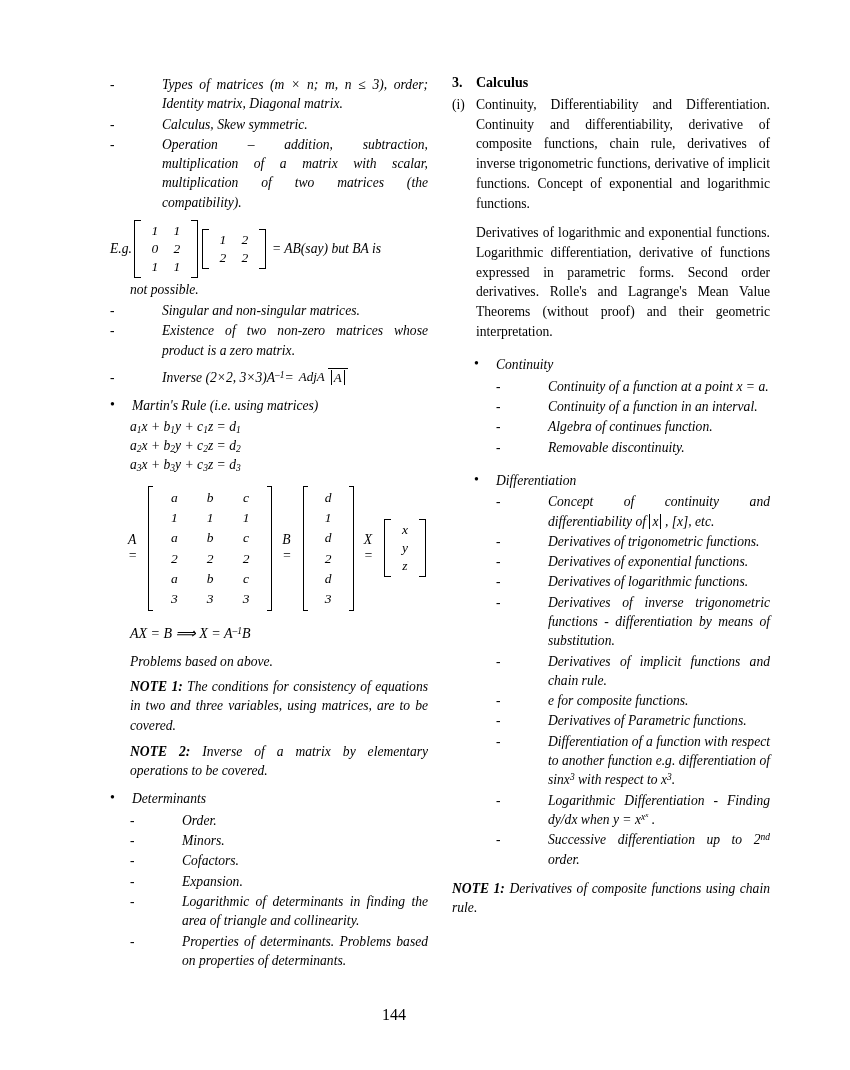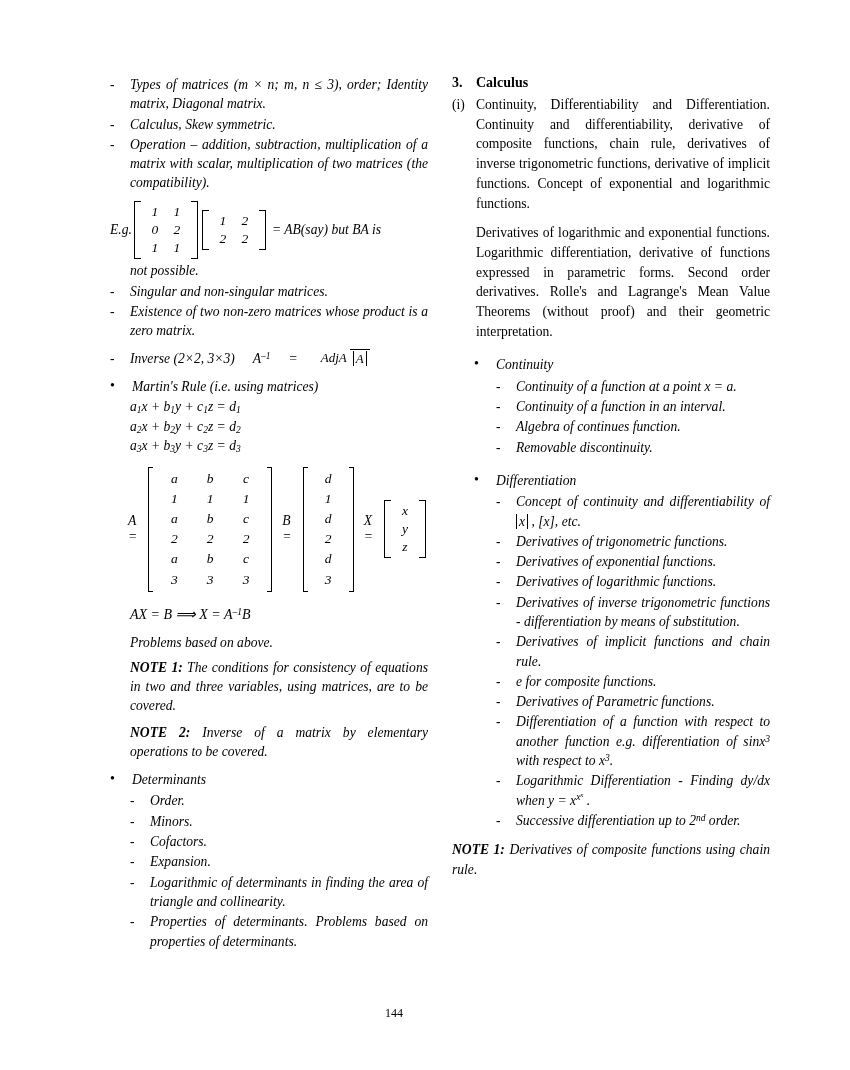--- a/index.html
+++ b/index.html
@@ -46,20 +46,21 @@
   }
   .dash-item > .marker {
     width: 20px;
     flex: 0 0 20px;
     text-align: left;
   }
   .dash-item > .body {
     flex: 1 1 auto;
     text-align: justify;
     font-style: italic;
+    margin-left: 32px;
   }
 
   
   .bullet-item {
     display: flex;
     font-size: 13.6px;
     line-height: 1.42;
     margin-top: 9px;
     margin-bottom: 2px;
   }
@@ -165,21 +166,21 @@
     margin-top: 7px;
   }
   .note b { font-weight: bold; font-style: italic; }
 
   .pagenum {
     position: absolute;
     top: 1006px;
     left: 0;
     width: 788px;
     text-align: center;
-    font-size: 12px;
+    font-size: 16px;
   }
 </style>
 </head>
 <body>
 
 <div class="page">
   <div class="columns">
 
     <div class="col left">
 
@@ -238,21 +239,21 @@
         <span class="marker">-</span>
         <span class="body">Singular and non-singular matrices.</span>
       </div>
       <div class="dash-item">
         <span class="marker">-</span>
         <span class="body">Existence of two non-zero matrices whose product is a zero matrix.</span>
       </div>
 
       <div class="dash-item" style="margin-top:8px; align-items:center;">
         <span class="marker">-</span>
-        <span class="body" style="display:flex; align-items:center; gap:18px;">
+        <span class="body" style="display:flex; align-items:center; gap:0;">
           <span>Inverse (2×2, 3×3)</span>
           <span><span>A</span><span class="sup">–1</span></span>
           <span>=</span>
           <span class="frac">
             <span class="num">AdjA</span>
             <span class="den"><span class="abs">A</span></span>
           </span>
         </span>
       </div>
 

